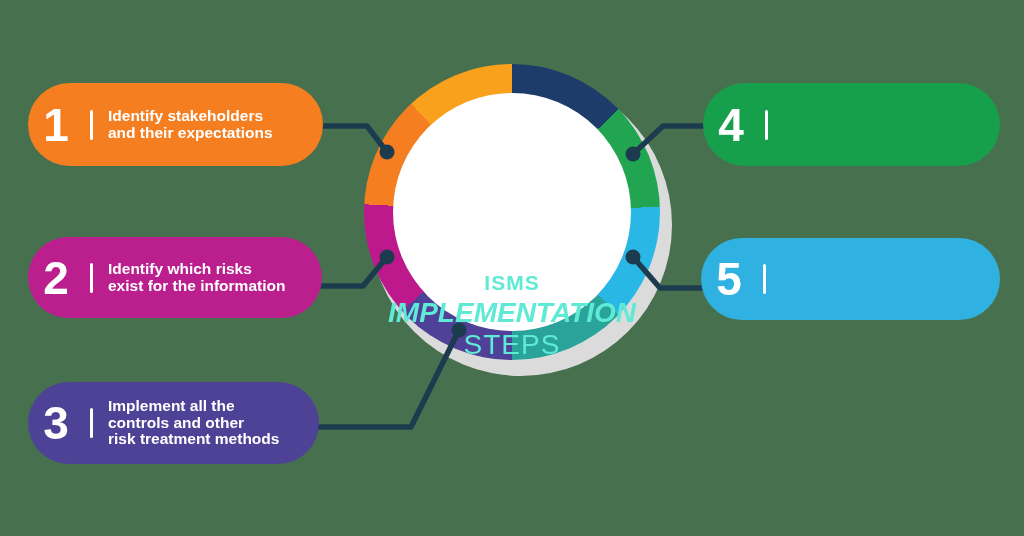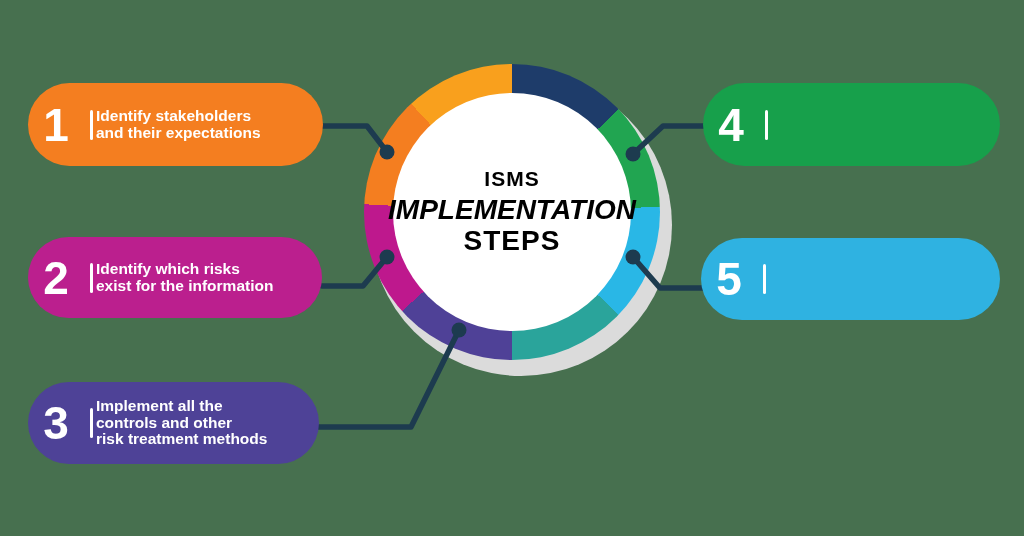--- a/index.html
+++ b/index.html
@@ -8,27 +8,27 @@
 
   
   .shadow-circle{position:absolute;left:370px;top:74px;width:302px;height:302px;border-radius:50%;}
   .ring{position:absolute;left:364px;top:64px;width:296px;height:296px;border-radius:50%;}
   .inner-circle{position:absolute;left:393px;top:93px;width:238px;height:238px;border-radius:50%;}
   .title-block{position:absolute;left:364px;top:64px;width:296px;height:296px;
     display:flex;flex-direction:column;align-items:center;justify-content:center;
     text-align:center;line-height:1.12;}
   .title-line1{font-size:21px;font-weight:600;letter-spacing:1px;margin-bottom:3px;}
   .title-line2{font-size:28px;font-weight:800;letter-spacing:0px;font-style:italic;}
-  .title-line3{font-size:28px;font-weight:700;letter-spacing:1px;}
+  .title-line3{font-size:28px;font-weight:400;letter-spacing:1px;}
 
   
   .pill{position:absolute;border-radius:42px;display:flex;align-items:center;color:#fff;}
   .pill .num{width:56px;text-align:center;font-size:46px;font-weight:700;flex:0 0 auto;line-height:1;}
   .pill .sep{width:3px;height:30px;background:#fff;border-radius:2px;margin:0 0 0 6px;flex:0 0 auto;}
-  .pill .label{margin-left:3px;font-size:15.5px;font-weight:700;line-height:16.5px;white-space:pre-line;}
+  .pill .label{margin-left:15px;font-size:15.5px;font-weight:700;line-height:16.5px;white-space:pre-line;}
   .p1{left:28px;top:83px;width:295px;height:83px;}
   .p2{left:28px;top:237px;width:294px;height:81px;}
   .p3{left:28px;top:382px;width:291px;height:82px;}
   .p4{left:703px;top:83px;width:297px;height:83px;}
   .p5{left:701px;top:238px;width:299px;height:82px;}
 
   .connector-svg{position:absolute;left:0;top:0;}
 </style>
 </head>
 <body>
@@ -47,21 +47,21 @@
       <polyline points="322,286 363,286 387,257" fill="none" stroke="#1D3B4F" stroke-width="5.5" stroke-linecap="round" stroke-linejoin="round"></polyline>
       <circle cx="387" cy="257" r="7.5" fill="#1D3B4F"></circle>
       <polyline points="318,427 411,427 459,330" fill="none" stroke="#1D3B4F" stroke-width="5.5" stroke-linecap="round" stroke-linejoin="round"></polyline>
       <circle cx="459" cy="330" r="7.5" fill="#1D3B4F"></circle>
       <polyline points="705,126 663,126 633,154" fill="none" stroke="#1D3B4F" stroke-width="5.5" stroke-linecap="round" stroke-linejoin="round"></polyline>
       <circle cx="633" cy="154" r="7.5" fill="#1D3B4F"></circle>
       <polyline points="703,288 660,288 633,257" fill="none" stroke="#1D3B4F" stroke-width="5.5" stroke-linecap="round" stroke-linejoin="round"></polyline>
       <circle cx="633" cy="257" r="7.5" fill="#1D3B4F"></circle>
     </svg>
 
-  <div class="title-block" style="color: #000000;">
+  <div class="title-block" style="color: #5eead4; justify-content: flex-end;">
     <div class="title-line1">ISMS</div>
     <div class="title-line2">IMPLEMENTATION</div>
     <div class="title-line3">STEPS</div>
   </div>
 
   <div class="pill p1" style="background: rgb(244, 126, 32);">
     <span class="num">1</span>
     <span class="sep"></span>
     <div class="label">Identify stakeholders
 and their expectations</div>

